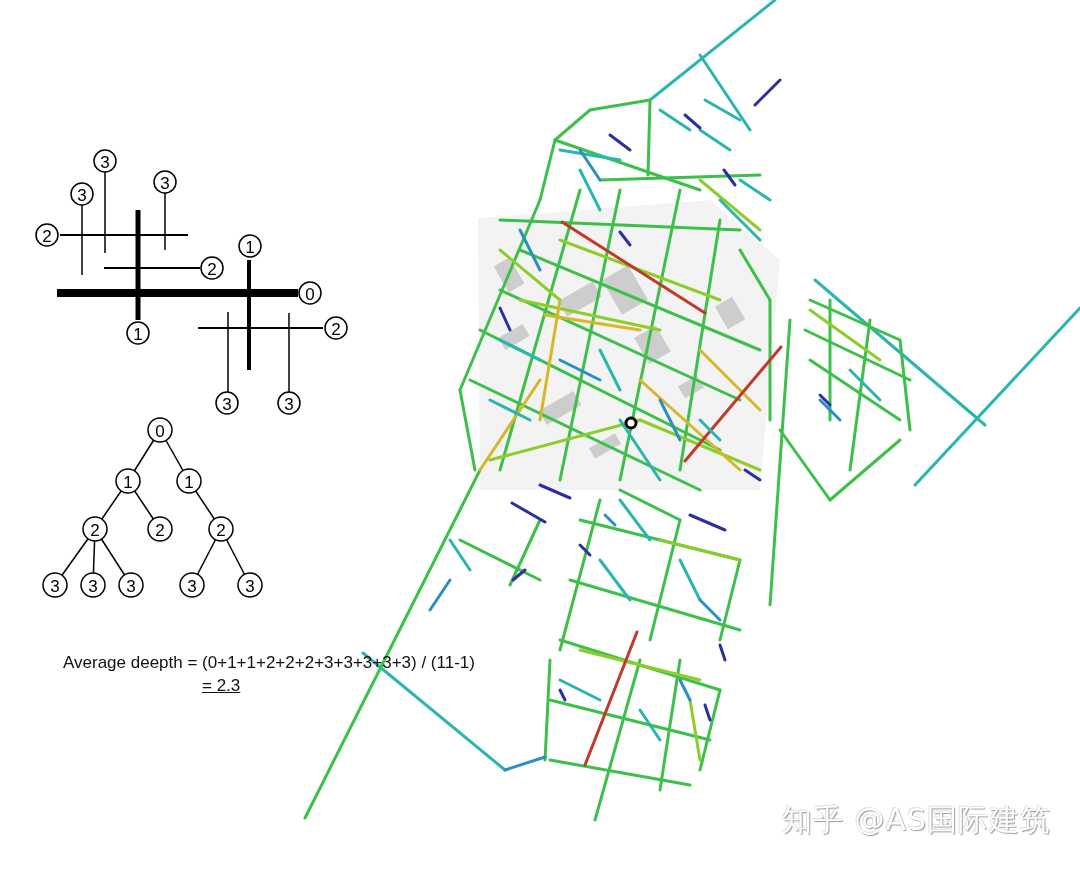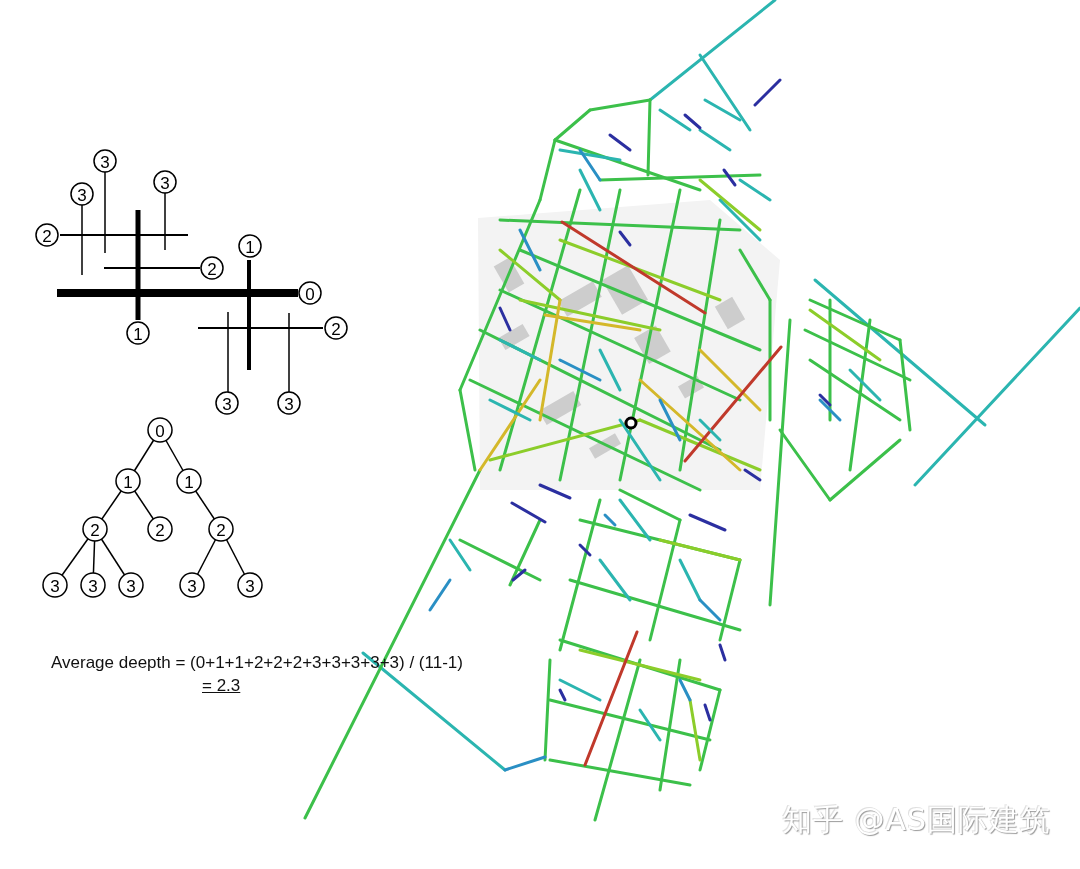--- a/index.html
+++ b/index.html
@@ -257,16 +257,16 @@
       <line x1="745" y1="470" x2="760" y2="480"></line>
       <line x1="720" y1="645" x2="725" y2="660"></line>
       <line x1="705" y1="705" x2="710" y2="720"></line>
       <line x1="560" y1="690" x2="565" y2="700"></line>
     </g>
   </g>
 
   <circle cx="631" cy="423" r="5" fill="#ffffff" stroke="#000" stroke-width="3"></circle>
 </svg>
 
-<div class="formula" style="left:51px; top:653px;text-align:right;">Average deepth = (0+1+1+2+2+2+3+3+3+3+3) / (11-1)</div>
+<div class="formula" style="left:63px; top:653px;text-align:right;">Average deepth = (0+1+1+2+2+2+3+3+3+3+3) / (11-1)</div>
 <div class="formula" style="left:202px; top:676px;text-decoration:underline;">= 2.3</div>
 
 <div class="watermark">知乎 @AS国际建筑</div>
 
 </body></html>

